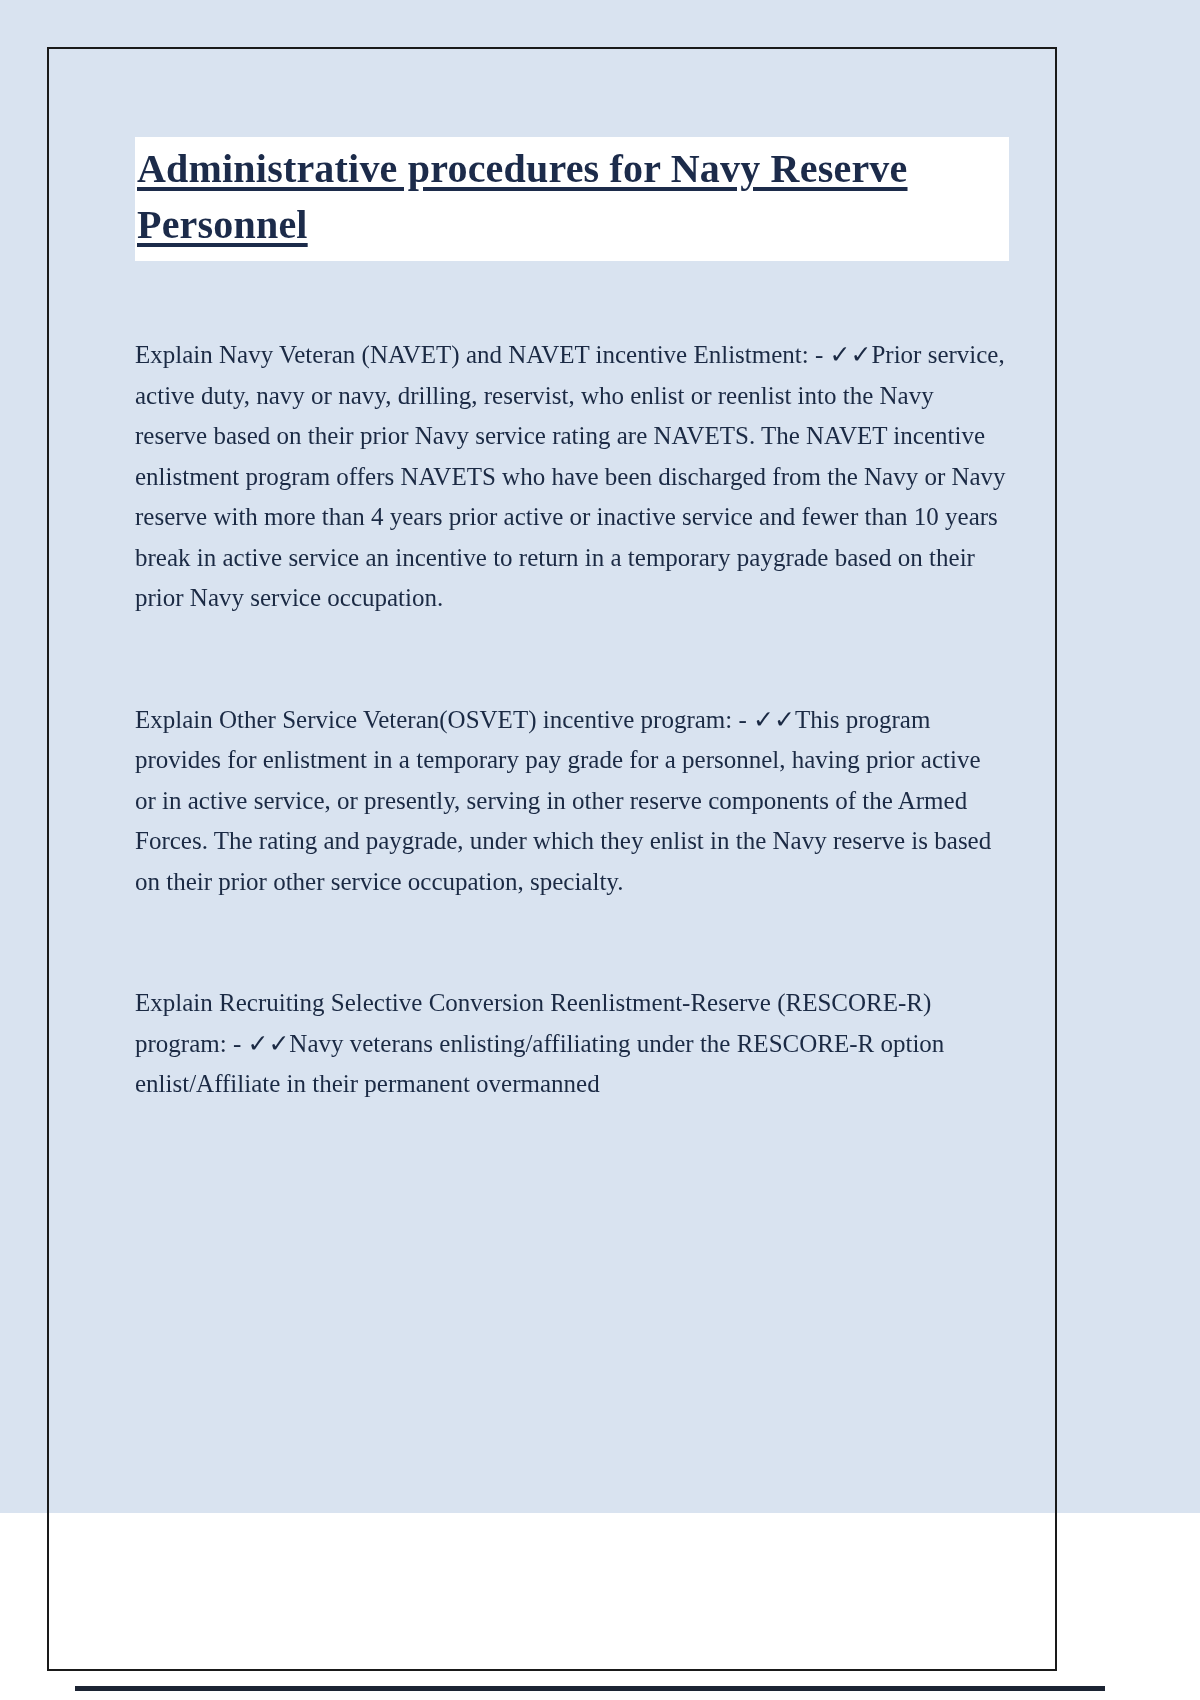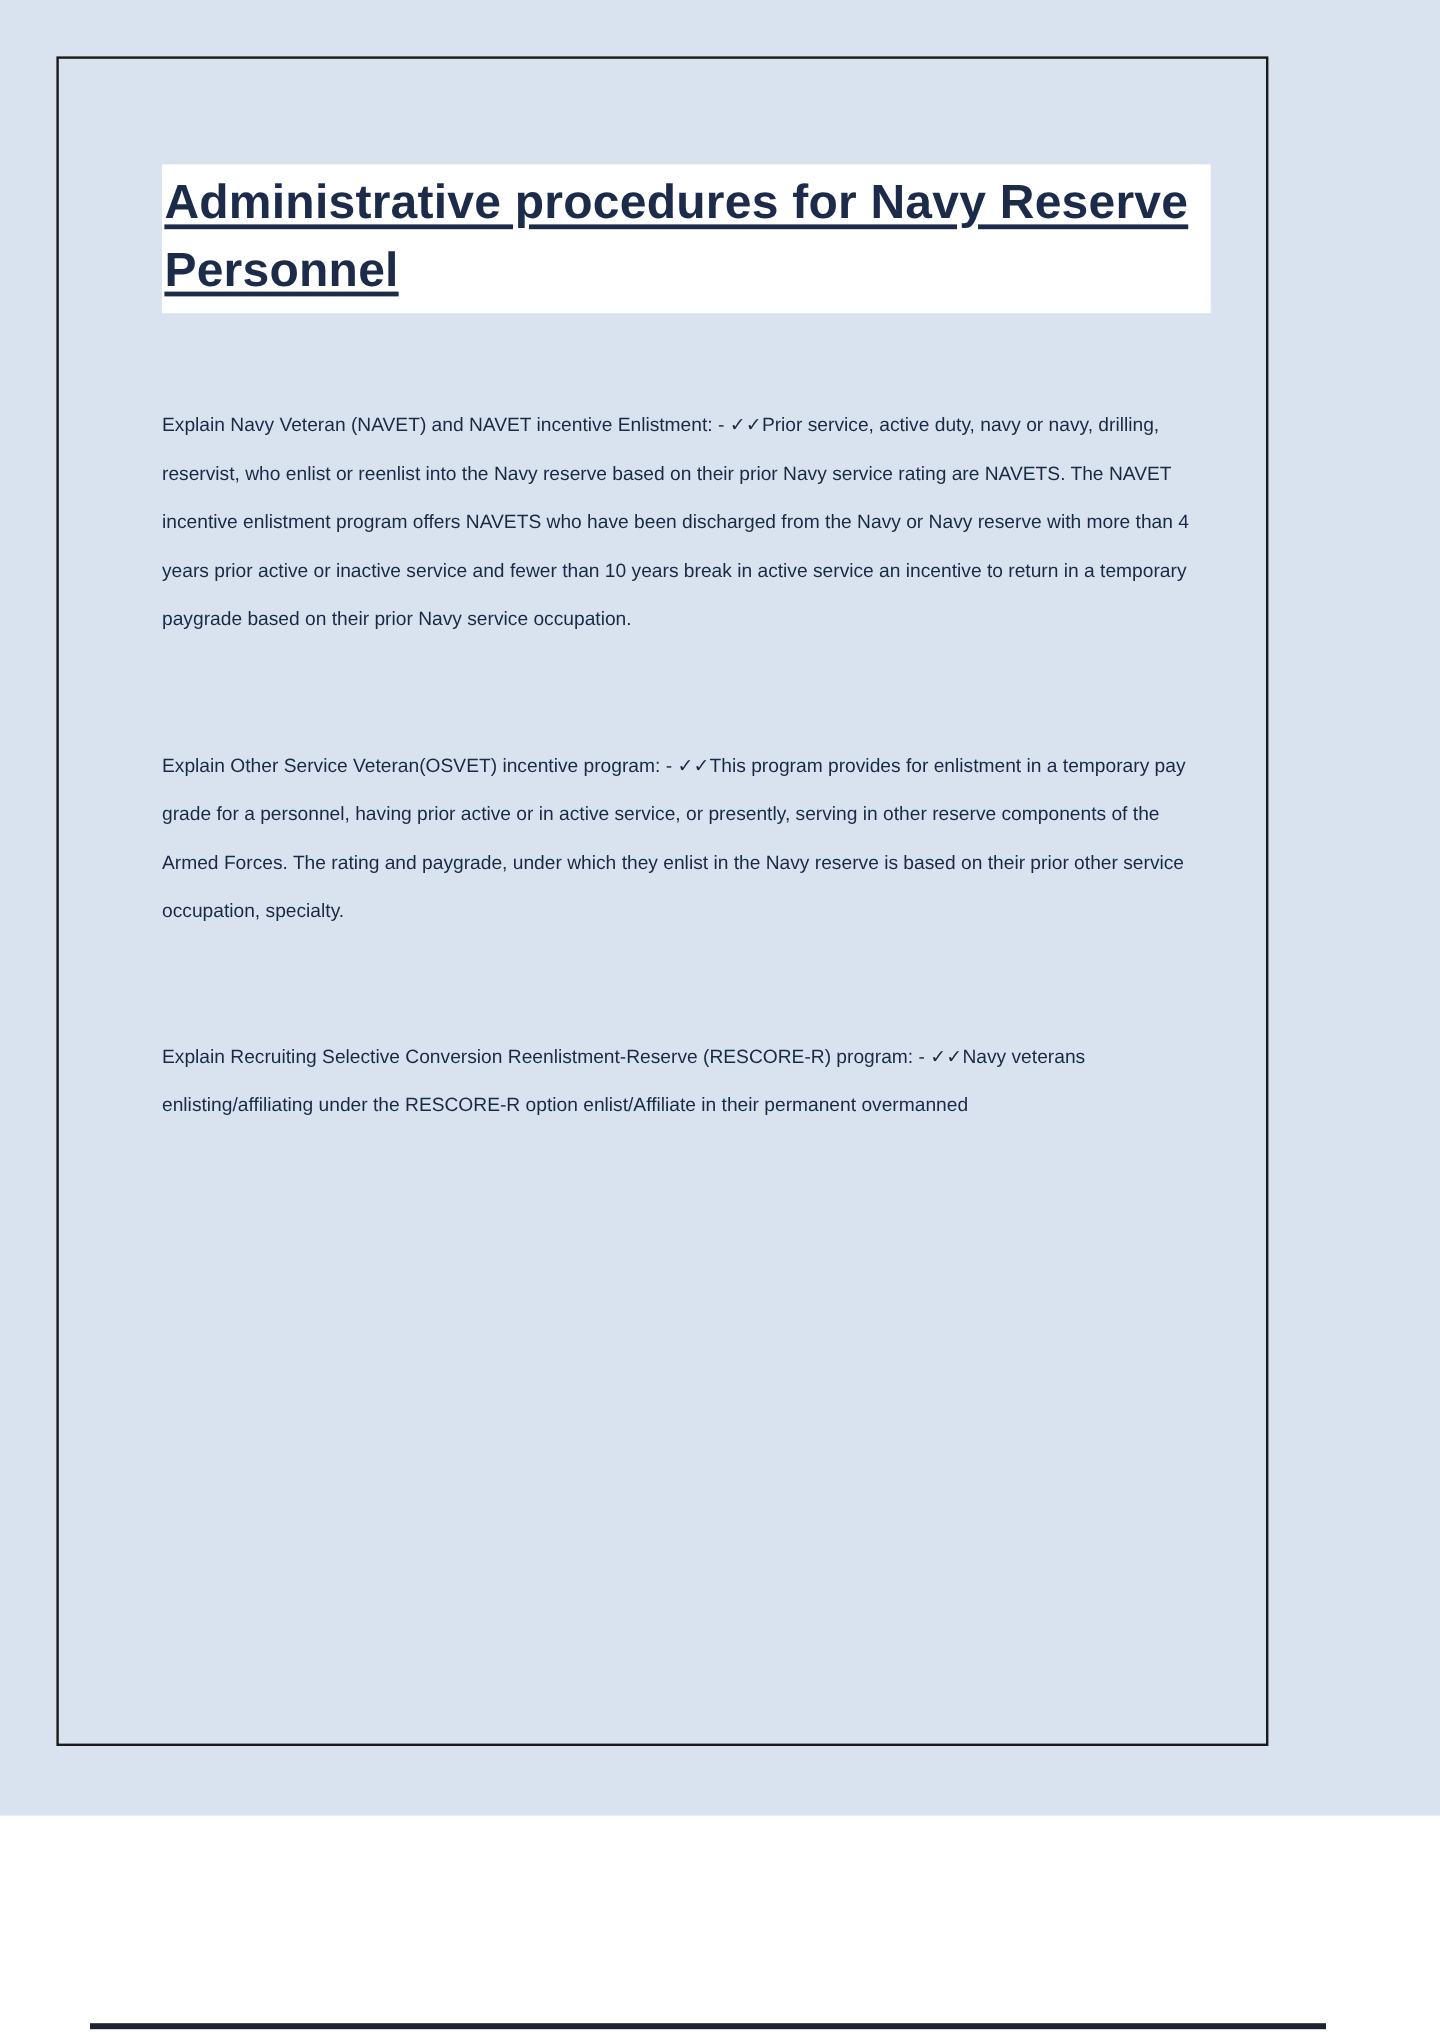--- a/index.html
+++ b/index.html
@@ -17,41 +17,42 @@
     top: 0; left: 0;
     width: 1200px;
     height: 1513px;
     background: #d9e3f0;
   }
   .doc-frame {
     position: absolute;
     top: 47px;
     left: 47px;
     width: 1010px;
-    height: 1408px;
+    height: 1624px;
     border: 2px solid #1a1a1a;
     padding: 88px 48px 28px 86px;
+    font-family: Liberation Serif, serif;
   }
   .doc-title {
     margin: 0 0 74px 0;
     width: 874px;
     font-size: 40px;
     line-height: 56px;
     font-weight: bold;
     letter-spacing: 0.2px;
     color: #1c2b4a;
     background: #ffffff;
     text-decoration: underline;
     text-underline-offset: 5px;
     padding: 4px 6px 8px 2px;
   }
   .para {
     margin: 0 0 81px 0;
     max-width: 874px;
-    font-size: 16px;
+    font-size: 25px;
     line-height: 40.5px;
     color: #1b2a44;
   }
   .para:last-child { margin-bottom: 0; }
   .next-page-edge {
     position: absolute;
     left: 75px;
     top: 1686px;
     width: 1030px;
     height: 5px;

